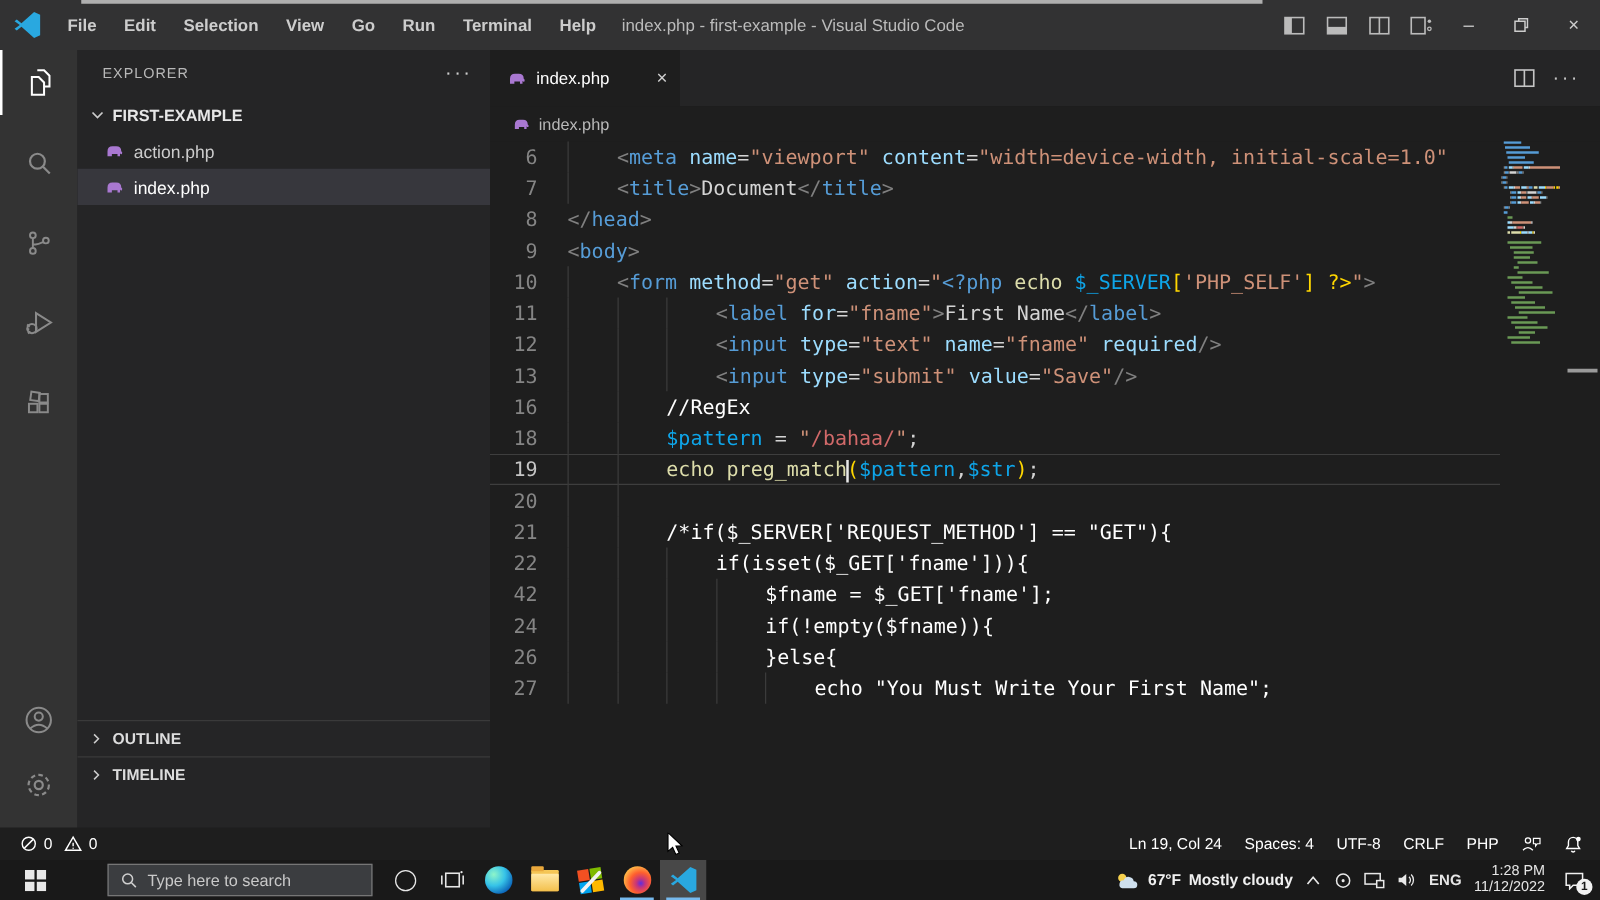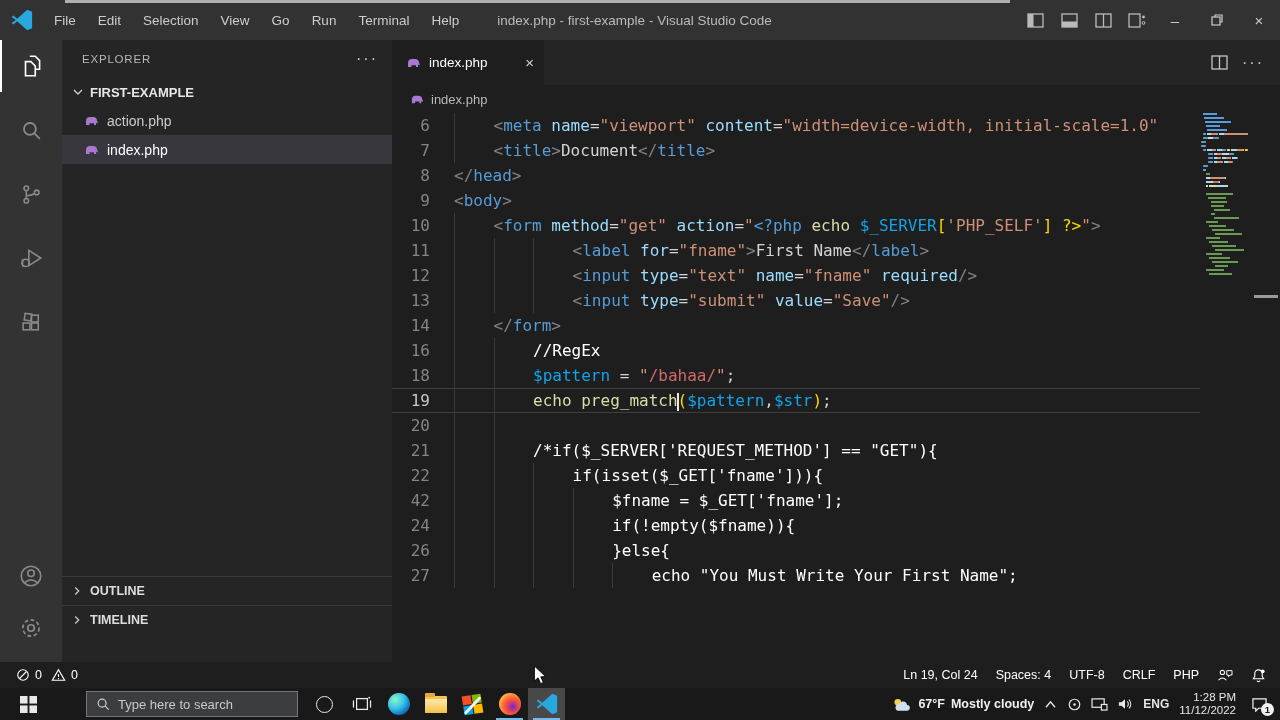--- a/index.html
+++ b/index.html
@@ -6,21 +6,21 @@
   html,body { width:1280px; height:720px; overflow:hidden; background:#1e1e1e;
               font-family:"Liberation Sans", sans-serif; }
   .stage { position:absolute; inset:0; width:1280px; height:720px; }
 
   
   .titlebar { position:absolute; left:0; top:0; width:1280px; height:40px;
               background:#323233; display:flex; align-items:center; color:#cccccc; }
   .topstrip { position:absolute; left:65px; top:0; width:945px; height:3px; background:#c6c6c6; opacity:.85; z-index:5;}
   .tb-logo { width:22px; height:22px; margin:0 12px 0 11px; flex:0 0 auto; }
   .menu { display:flex; gap:4px; font-size:13.5px; }
-  .menu span { padding:4px 9px; cursor:default; }
+  .menu span { padding:4px 9px; cursor:default;font-weight:bold; }
   .tb-title { position:absolute; left:50%; transform:translateX(-52%); font-size:13.5px; color:#bbbbbb; white-space:nowrap; }
   .tb-right { margin-left:auto; display:flex; align-items:center; height:100%; }
   .tb-ic { width:34px; height:28px; display:flex; align-items:center; justify-content:center; }
   .winbtn { width:42px; height:40px; display:flex; align-items:center; justify-content:center; color:#cccccc; font-size:15px; }
 
   
   .activitybar { position:absolute; left:0; top:40px; width:62px; height:622px; background:#333333; }
   .act { width:62px; height:52px; display:flex; align-items:center; justify-content:center; position:relative; }
   .act.active { border-left:2px solid #ffffff; }
   .act-bottom { position:absolute; bottom:8px; left:0; width:62px; }
@@ -281,21 +281,20 @@
     <div class="code">
       <div>
           <div class="cl"><span class="ln">6</span><span class="ig">    </span><span class="tk-pu">&lt;</span><span class="tk-tag">meta</span><span class="tk-op"> </span><span class="tk-attr">name</span><span class="tk-op">=</span><span class="tk-str">"viewport"</span><span class="tk-op"> </span><span class="tk-attr">content</span><span class="tk-op">=</span><span class="tk-str">"width=device-width, initial-scale=1.0"</span></div>
           <div class="cl"><span class="ln">7</span><span class="ig">    </span><span class="tk-pu">&lt;</span><span class="tk-tag">title</span><span class="tk-pu">&gt;</span><span class="tk-txt">Document</span><span class="tk-pu">&lt;/</span><span class="tk-tag">title</span><span class="tk-pu">&gt;</span></div>
           <div class="cl"><span class="ln">8</span><span class="tk-pu">&lt;/</span><span class="tk-tag">head</span><span class="tk-pu">&gt;</span></div>
           <div class="cl"><span class="ln">9</span><span class="tk-pu">&lt;</span><span class="tk-tag">body</span><span class="tk-pu">&gt;</span></div>
           <div class="cl"><span class="ln">10</span><span class="ig">    </span><span class="tk-pu">&lt;</span><span class="tk-tag">form</span><span class="tk-op"> </span><span class="tk-attr">method</span><span class="tk-op">=</span><span class="tk-str">"get"</span><span class="tk-op"> </span><span class="tk-attr">action</span><span class="tk-op">=</span><span class="tk-str">"</span><span class="tk-kw">&lt;?php</span><span class="tk-op"> </span><span class="tk-fn">echo</span><span class="tk-op"> </span><span class="tk-var">$_SERVER</span><span class="tk-br">[</span><span class="tk-str">'PHP_SELF'</span><span class="tk-br">]</span><span class="tk-op"> </span><span class="tk-br">?&gt;</span><span class="tk-str">"</span><span class="tk-pu">&gt;</span></div>
           <div class="cl"><span class="ln">11</span><span class="ig">    </span><span class="ig">    </span><span class="ig">    </span><span class="tk-pu">&lt;</span><span class="tk-tag">label</span><span class="tk-op"> </span><span class="tk-attr">for</span><span class="tk-op">=</span><span class="tk-str">"fname"</span><span class="tk-pu">&gt;</span><span class="tk-txt">First Name</span><span class="tk-pu">&lt;/</span><span class="tk-tag">label</span><span class="tk-pu">&gt;</span></div>
           <div class="cl"><span class="ln">12</span><span class="ig">    </span><span class="ig">    </span><span class="ig">    </span><span class="tk-pu">&lt;</span><span class="tk-tag">input</span><span class="tk-op"> </span><span class="tk-attr">type</span><span class="tk-op">=</span><span class="tk-str">"text"</span><span class="tk-op"> </span><span class="tk-attr">name</span><span class="tk-op">=</span><span class="tk-str">"fname"</span><span class="tk-op"> </span><span class="tk-attr">required</span><span class="tk-pu">/&gt;</span></div>
           <div class="cl"><span class="ln">13</span><span class="ig">    </span><span class="ig">    </span><span class="ig">    </span><span class="tk-pu">&lt;</span><span class="tk-tag">input</span><span class="tk-op"> </span><span class="tk-attr">type</span><span class="tk-op">=</span><span class="tk-str">"submit"</span><span class="tk-op"> </span><span class="tk-attr">value</span><span class="tk-op">=</span><span class="tk-str">"Save"</span><span class="tk-pu">/&gt;</span></div>
-          <div class="cl"><span class="ln">14</span><span class="ig">    </span><span class="tk-pu">&lt;/</span><span class="tk-tag">form</span><span class="tk-pu">&gt;</span></div>
           <div class="cl"><span class="ln">16</span><span class="ig">    </span><span class="ig">    </span><span class="tk-com">//RegEx</span></div>
           <div class="cl"><span class="ln">18</span><span class="ig">    </span><span class="ig">    </span><span class="tk-var">$pattern</span><span class="tk-op"> = </span><span class="tk-str">"</span><span class="tk-re">/bahaa/</span><span class="tk-str">"</span><span class="tk-op">;</span></div>
           <div class="cl cur"><span class="ln">19</span><span class="ig">    </span><span class="ig">    </span><span class="tk-fn">echo</span><span class="tk-op"> </span><span class="tk-fn">preg_match</span><span class="caret"></span><span class="tk-br">(</span><span class="tk-var">$pattern</span><span class="tk-op">,</span><span class="tk-var">$str</span><span class="tk-br">)</span><span class="tk-op">;</span></div>
           <div class="cl"><span class="ln">20</span><span class="ig">    </span><span class="ig">    </span></div>
           <div class="cl"><span class="ln">21</span><span class="ig">    </span><span class="ig">    </span><span class="tk-com">/*if($_SERVER['REQUEST_METHOD'] == "GET"){</span></div>
           <div class="cl"><span class="ln">22</span><span class="ig">    </span><span class="ig">    </span><span class="ig">    </span><span class="tk-com">if(isset($_GET['fname'])){</span></div>
           <div class="cl"><span class="ln">42</span><span class="ig">    </span><span class="ig">    </span><span class="ig">    </span><span class="ig">    </span><span class="tk-com">$fname = $_GET['fname'];</span></div>
           <div class="cl"><span class="ln">24</span><span class="ig">    </span><span class="ig">    </span><span class="ig">    </span><span class="ig">    </span><span class="tk-com">if(!empty($fname)){</span></div>
           <div class="cl"><span class="ln">26</span><span class="ig">    </span><span class="ig">    </span><span class="ig">    </span><span class="ig">    </span><span class="tk-com">}else{</span></div>
           <div class="cl"><span class="ln">27</span><span class="ig">    </span><span class="ig">    </span><span class="ig">    </span><span class="ig">    </span><span class="ig">    </span><span class="tk-com">echo "You Must Write Your First Name";</span></div>

